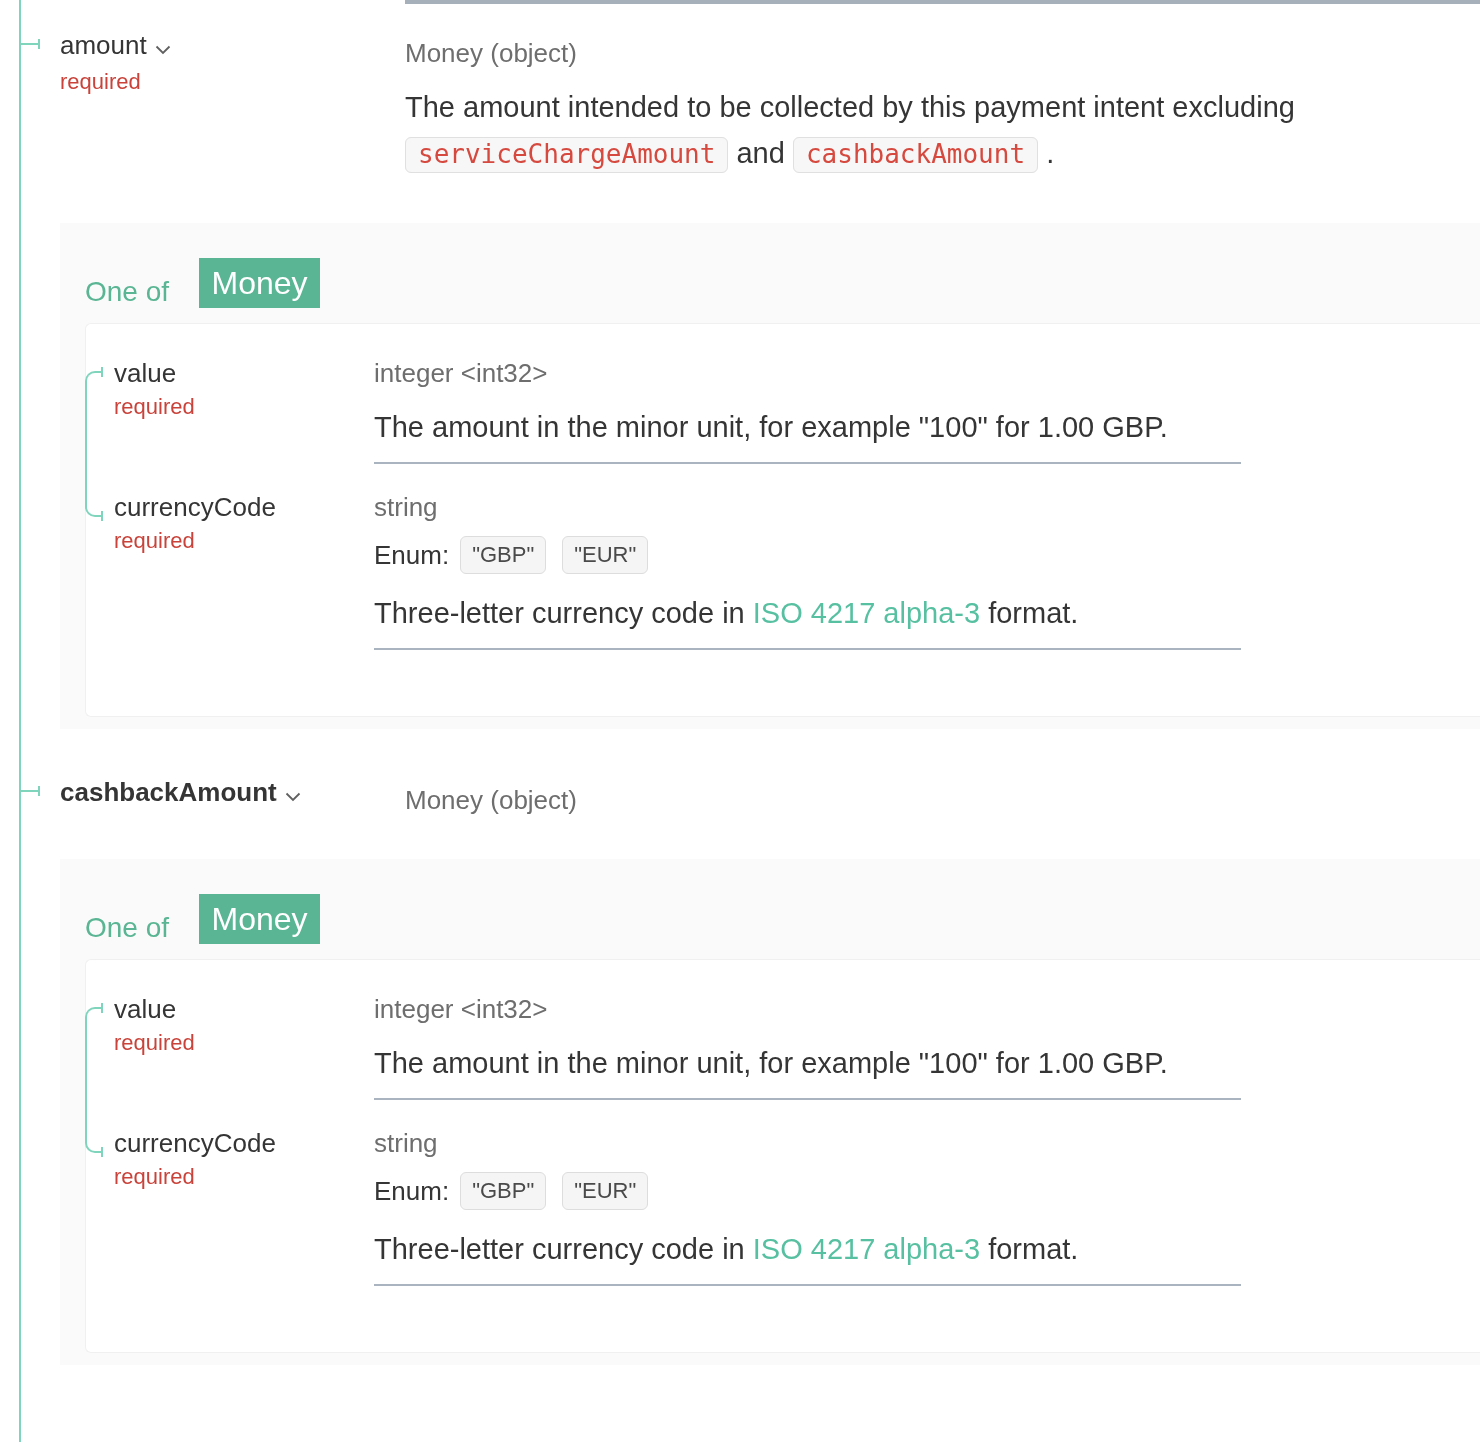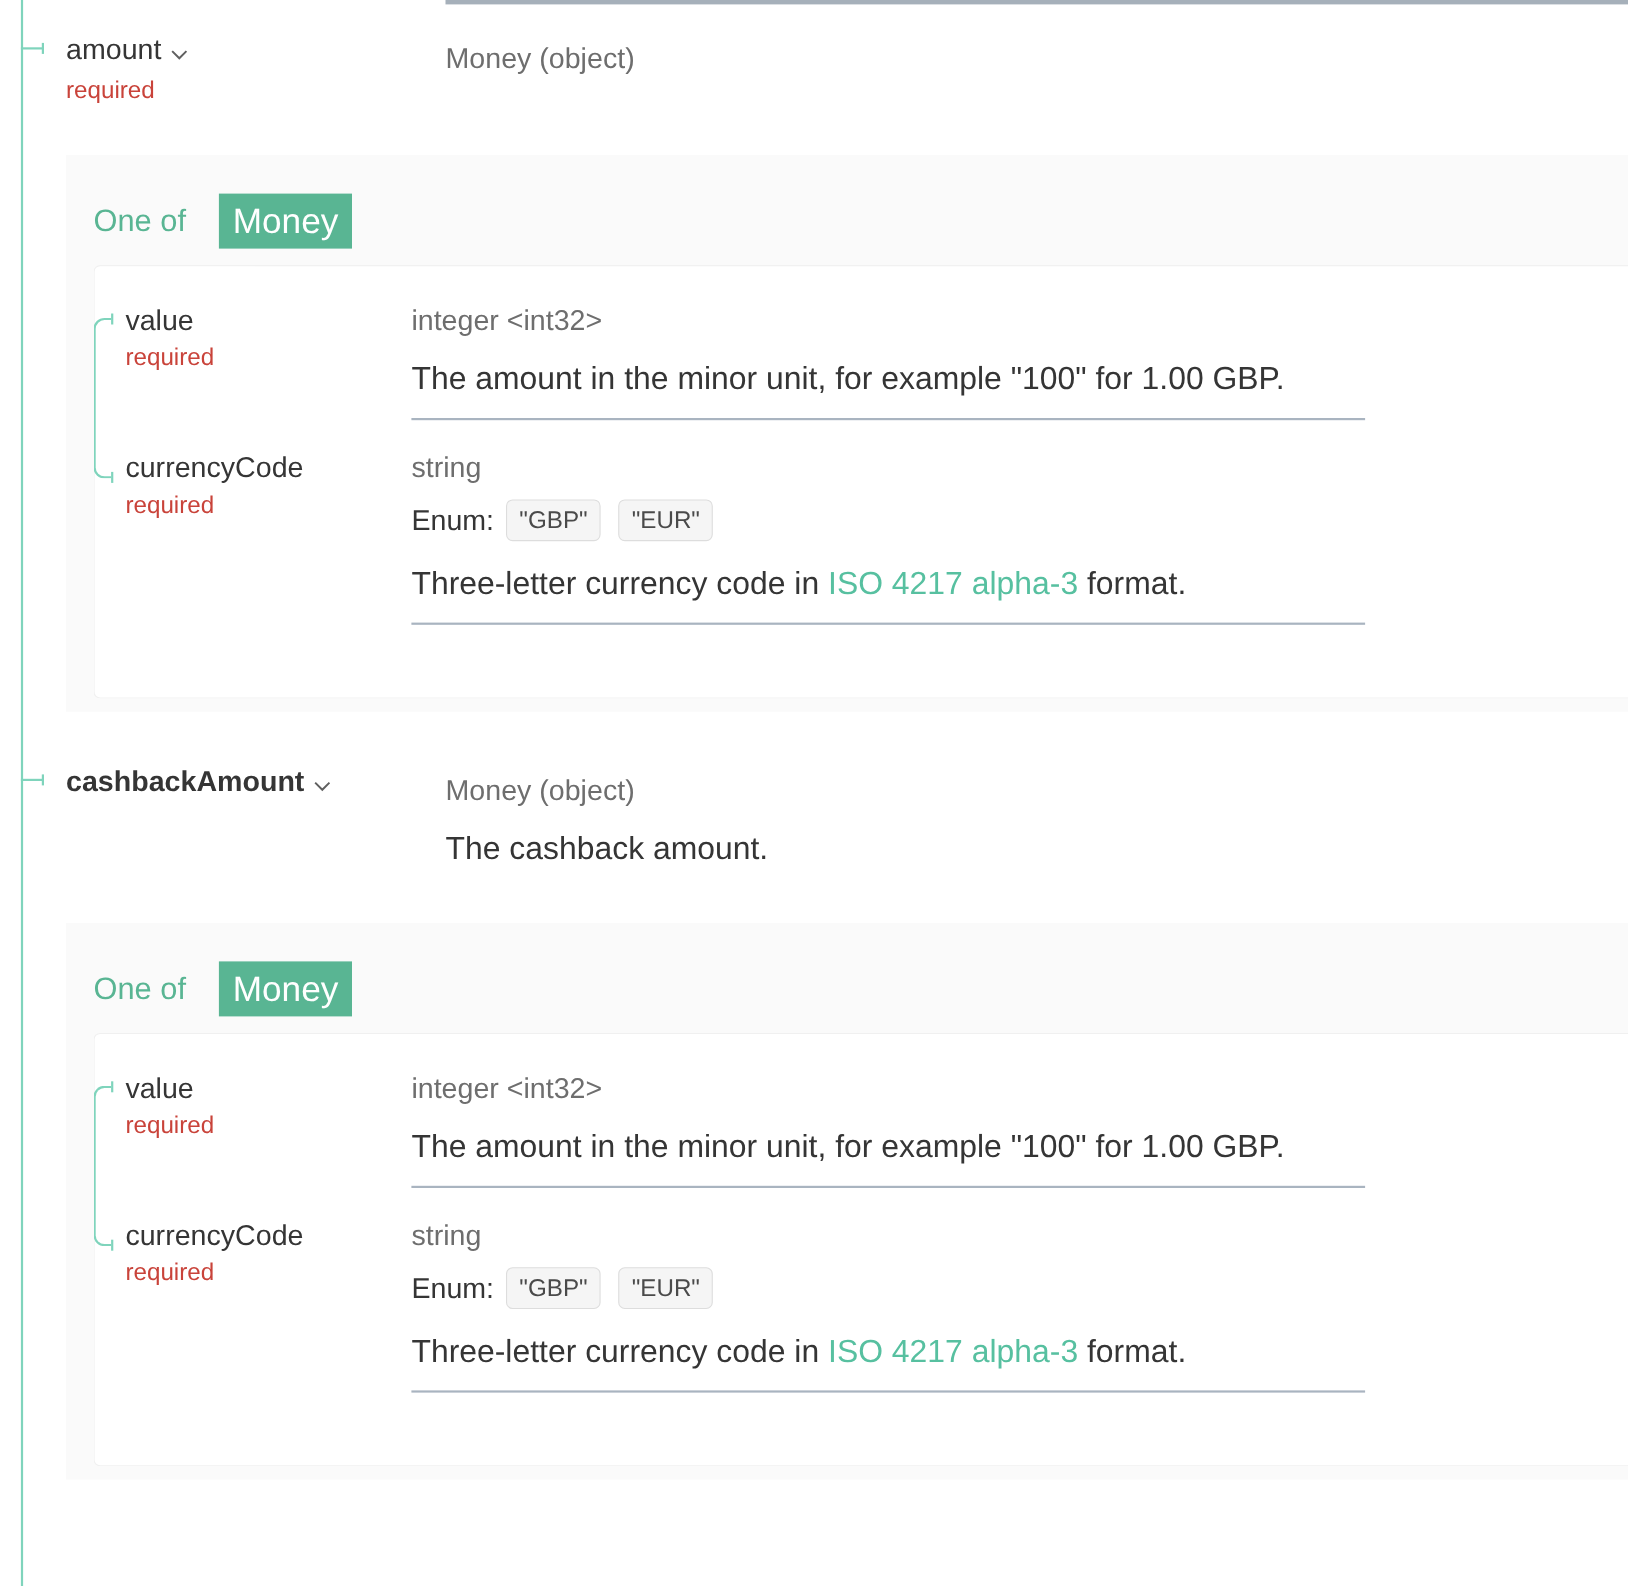--- a/index.html
+++ b/index.html
@@ -34,21 +34,21 @@
     background:#f7f7f7; border:1px solid #e0e0e0; border-radius:6px;
     padding:1px 12px 3px 12px; white-space:nowrap;
   }
 
   .chev { display:inline-block; margin-top:3px; }
 
   
   .oneof-panel { margin-left:60px; background:#fafafa; padding:35px 0 12px 25px; }
   .panel-1 { margin-top:46px; }
   .panel-2 { margin-top:44px; }
-  .oneof-header { display:flex; align-items:center; height:50px; gap:30px; }
+  .oneof-header { display:flex; align-items:flex-end; height:50px; gap:30px; }
   .oneof-label { color:#59b593; font-size:28px; }
   .variant-button {
     min-width:121px; height:50px; background:#59b593; color:#ffffff;
     font-size:32px; font-family:"Liberation Sans", sans-serif;
     display:flex; align-items:center; justify-content:center;
     border:none; cursor:pointer;
   }
   .variant-card {
     margin-top:15px; background:#ffffff; border:1px solid #f0f0f0; border-right:none;
     border-radius:6px 0 0 6px; padding:34px 0 66px 0;
@@ -94,20 +94,21 @@
       <span class="chev">
         <svg width="16" height="10" viewBox="0 0 16 10">
             <polyline points="1.5,1.5 8,8 14.5,1.5" stroke="#606060" stroke-width="1.8" fill="none"></polyline>
           </svg>
       </span>
     </div>
     <div class="required">required</div>
   </div>
   <div class="field-right">
     <div class="type-label">Money (object)</div>
+    <div class="desc"><span>The amount intended to be collected by this payment intent excluding </span><span class="code-chip">serviceChargeAmount</span><span> and </span><span class="code-chip">cashbackAmount</span><span> .</span></div>
   </div>
 </div>
 
 <div class="oneof-panel panel-1">
   <div class="oneof-header">
     <span class="oneof-label">One of</span>
     <button class="variant-button">Money</button>
   </div>
   <div class="variant-card">
     <div class="card-rows">
@@ -152,21 +153,20 @@
       <span class="field-name-bold">cashbackAmount</span>
       <span class="chev">
         <svg width="16" height="10" viewBox="0 0 16 10">
             <polyline points="1.5,1.5 8,8 14.5,1.5" stroke="#606060" stroke-width="1.8" fill="none"></polyline>
           </svg>
       </span>
     </div>
   </div>
   <div class="field-right">
     <div class="type-label">Money (object)</div>
-    <div class="desc">The cashback amount.</div>
   </div>
 </div>
 
 <div class="oneof-panel panel-2">
   <div class="oneof-header">
     <span class="oneof-label">One of</span>
     <button class="variant-button">Money</button>
   </div>
   <div class="variant-card">
     <div class="card-rows">

